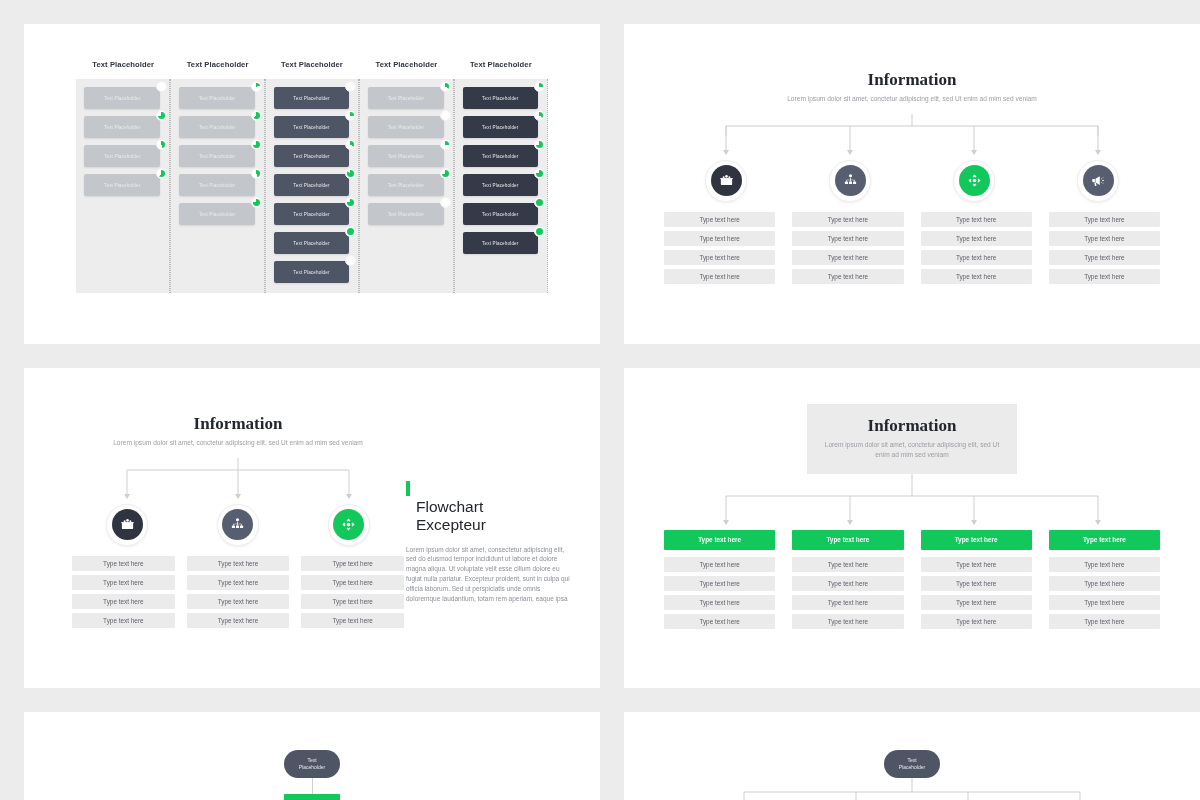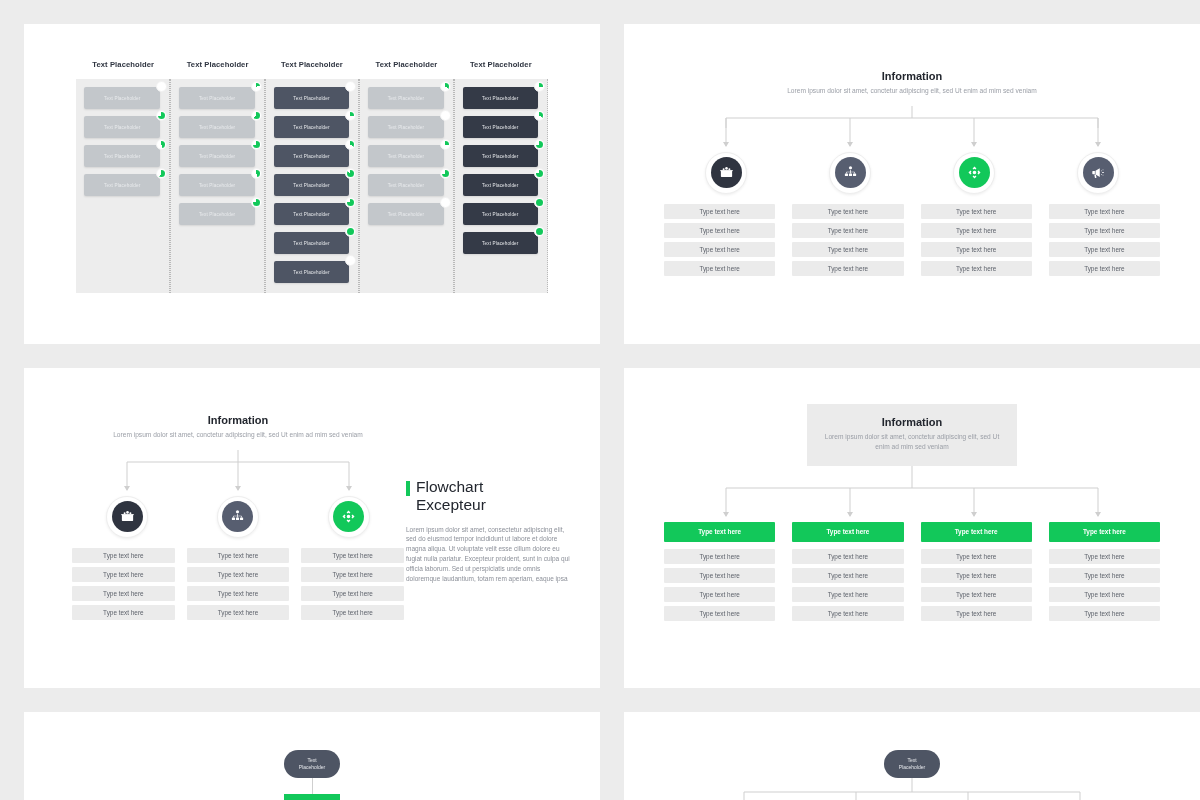--- a/index.html
+++ b/index.html
@@ -63,21 +63,21 @@
     position: absolute; right: -7px; top: -6px;
     width: 11px; height: 11px; border-radius: 50%;
     background: #ffffff; border: 1.2px solid #f2f2f2;
   }
   .pie i {
     position: absolute; inset: 1px; border-radius: 50%;
     display: block;
   }
 
   
-  .info-title { font-size: 11px; font-weight: bold; color: #22262e; text-align: center; }
+  .info-title { font-size: 17px; font-weight: bold; color: #22262e; text-align: center; font-family: Liberation Serif, serif; }
   .info-sub { font-size: 6.6px; color: #9a9ea6; text-align: center; line-height: 1.5; margin-top: 4px; }
   .tile {
     background: #ebebeb; color: #5e636c;
     font-size: 6.4px; height: 15px; border-radius: 1px;
     display: flex; align-items: center; justify-content: center;
     margin-bottom: 4px;
   }
   .tile.green { background: #12c85a; color: #ffffff; font-weight: bold; height: 20px; margin-bottom: 7px; }
 
   .node {
@@ -103,21 +103,21 @@
 
   
   .p3 { padding: 46px 0 0 0; display: flex; }
   .p3 .left { width: 380px; padding-left: 48px; }
   .p3 .conn { position: relative; height: 46px; margin-top: 10px; }
   .p3 .nodes { display: grid; grid-template-columns: repeat(3,1fr); }
   .p3 .cols { display: grid; grid-template-columns: repeat(3,1fr); column-gap: 12px; margin-top: 10px; }
   .p3 .right { width: 186px; padding: 64px 18px 0 2px; }
   .fc-title-row { display: flex; align-items: flex-start; gap: 6px; }
   .fc-bar { width: 4px; height: 15px; background: #12c85a; margin-top: 3px; flex: 0 0 4px; }
-  .fc-title { font-size: 15.5px; line-height: 1.18; color: #22262e; }
+  .fc-title { font-size: 15.5px; line-height: 1.18; color: #22262e; margin-top: 20px; }
   .fc-body { font-size: 6.5px; line-height: 1.52; color: #8b8f98; margin-top: 10px; }
 
   
   .p4 { padding: 36px 40px 0 40px; }
   .p4 .headbox { width: 210px; margin: 0 auto; background: #ebebeb; padding: 12px 10px 14px 10px; }
   .p4 .conn { position: relative; height: 56px; }
   .p4 .cols { display: grid; grid-template-columns: repeat(4,1fr); column-gap: 17px; }
 
   
   .pb { padding-top: 38px; }

